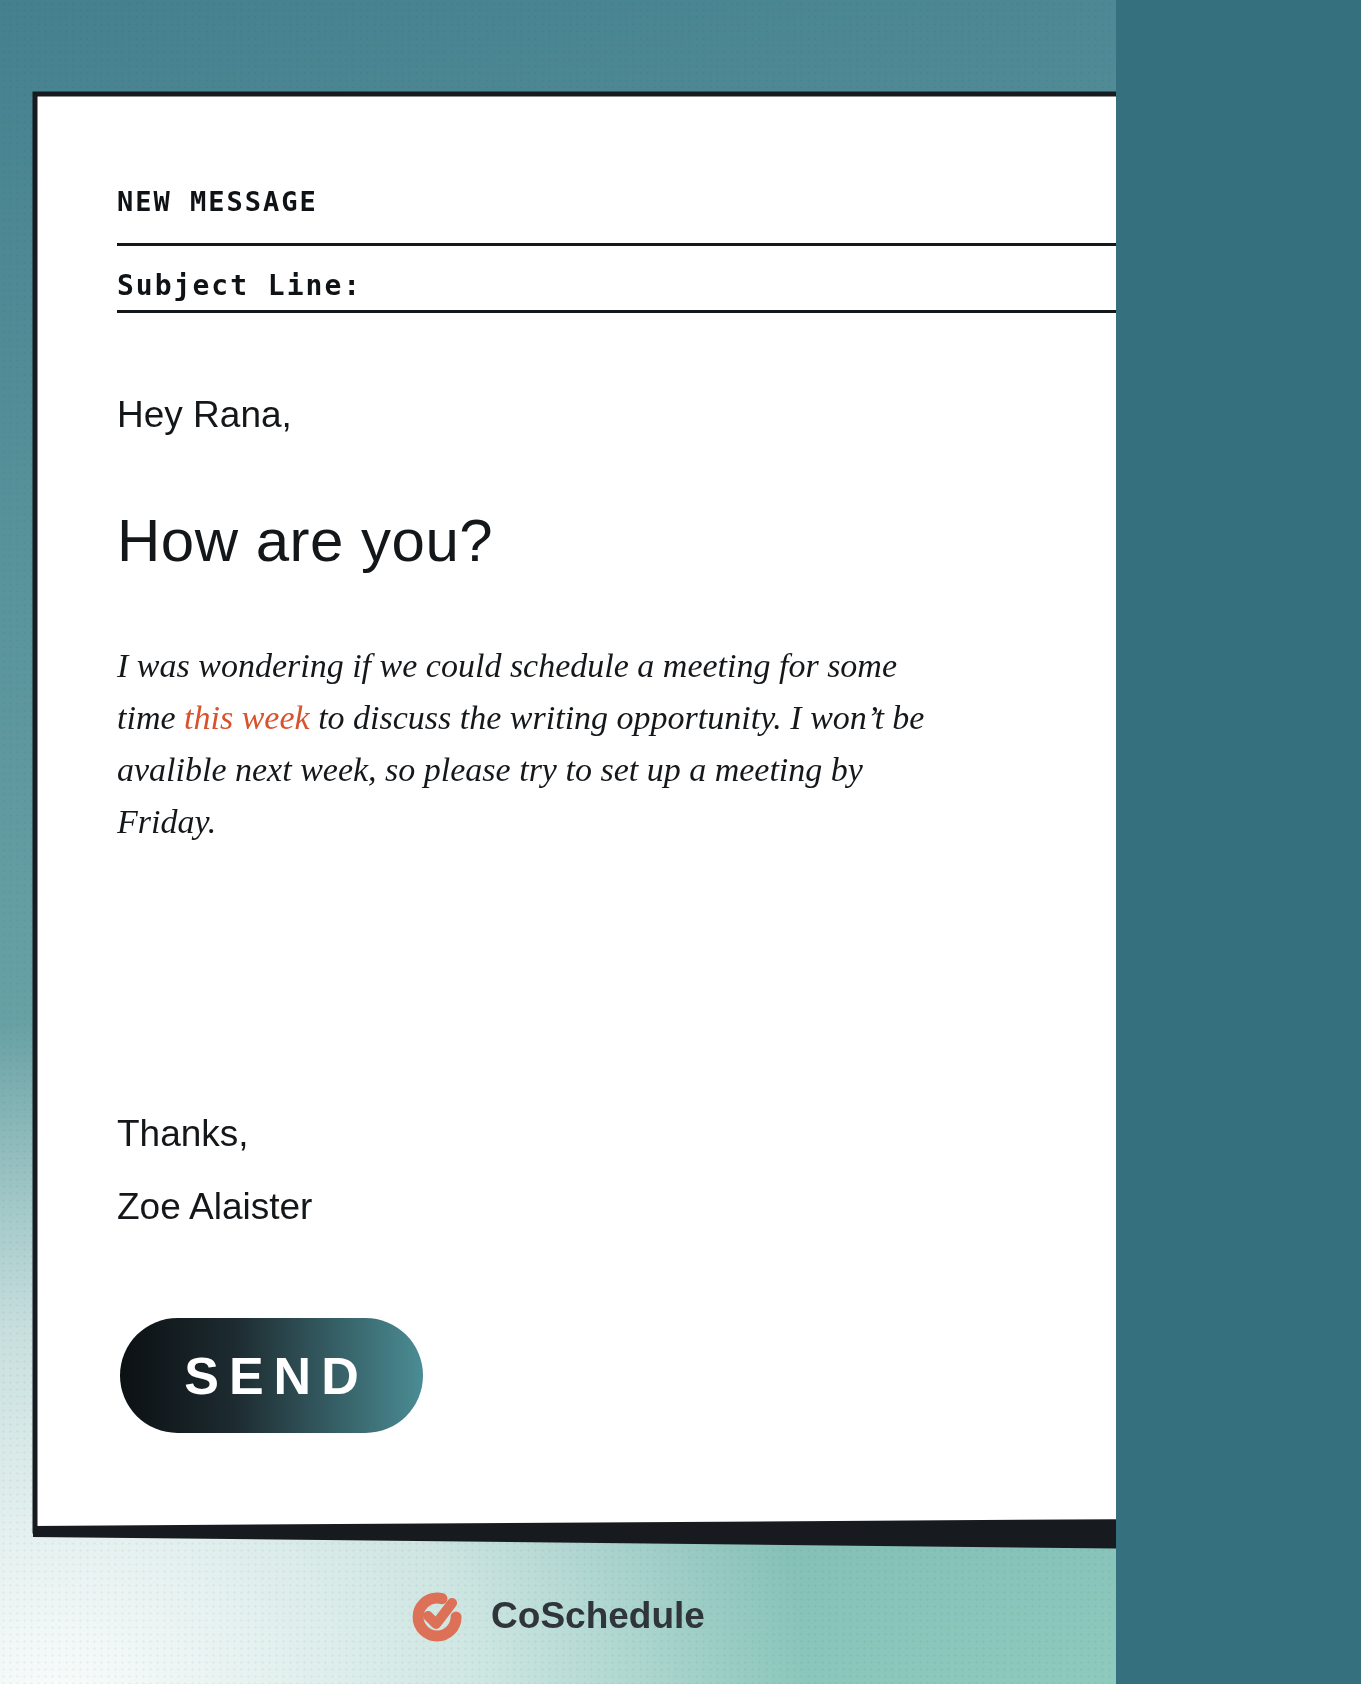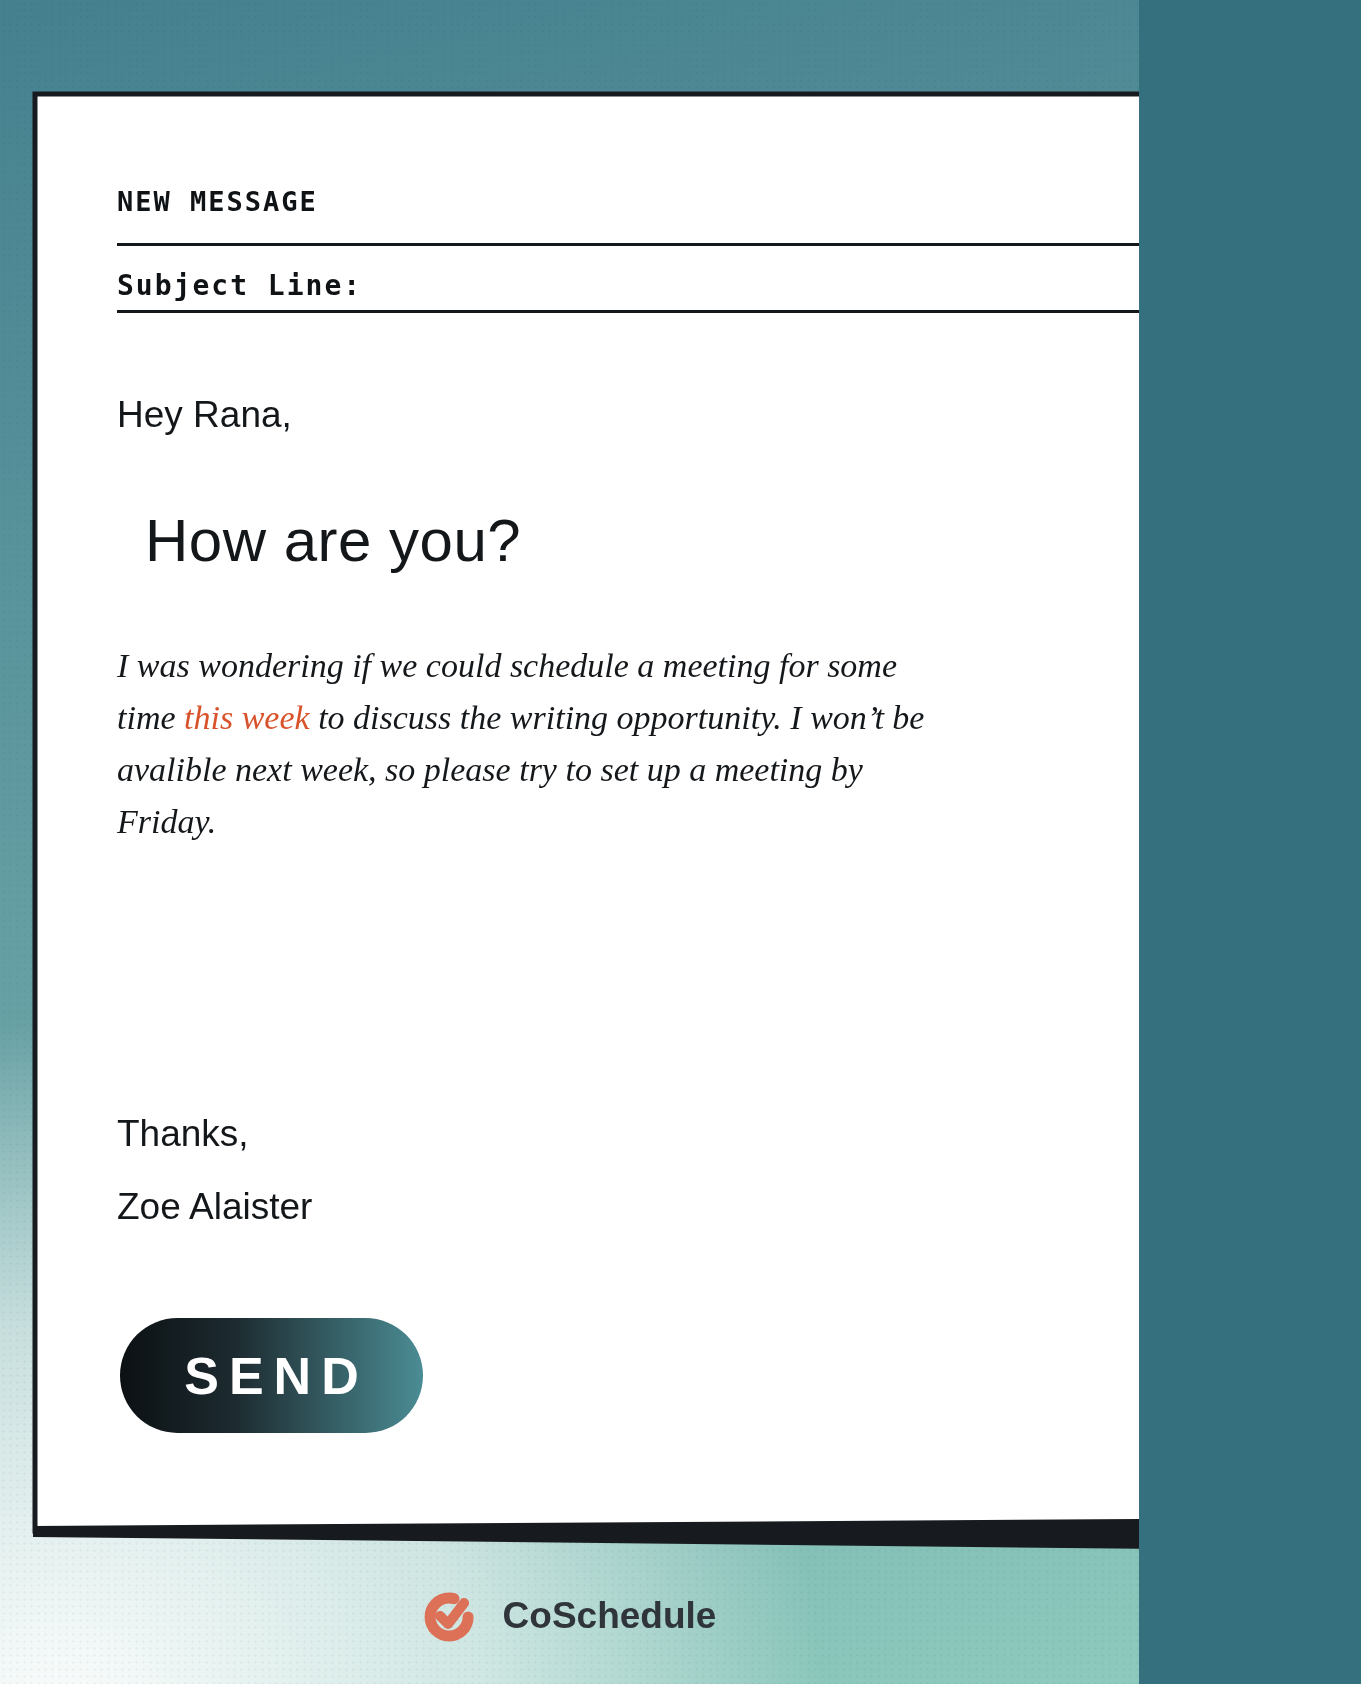--- a/index.html
+++ b/index.html
@@ -2,40 +2,39 @@
 <html><head>
 <meta charset="utf-8">
 <style>
   html,body{margin:0;padding:0;background:#35707f;}
   .canvas{
     position:relative;width:1116px;height:1684px;overflow:hidden;
     background:
       radial-gradient(90% 55% at 5% 102%, rgba(255,255,255,0.97) 0%, rgba(255,255,255,0.60) 42%, rgba(255,255,255,0) 75%),
       linear-gradient(168deg,#45808f 0%,#69a2a5 55%,#8ecabd 100%);
     font-family:"Liberation Sans",sans-serif;
-    padding-left:23px;
   }
   .canvas::after{
     content:"";position:absolute;inset:0;pointer-events:none;
     background-image:radial-gradient(rgba(10,60,70,0.05) 1.2px, transparent 1.3px);
     background-size:7px 7px;
   }
   .abs{position:absolute;}
   svg.sheet{position:absolute;left:0;top:0;z-index:1;}
   .content{position:absolute;inset:0;z-index:2;}
   .pixel{font-family:"DejaVu Sans Mono",monospace;font-weight:700;color:#101316;}
   .hdr-title{left:117px;top:186px;font-size:27px;letter-spacing:2px;}
   .rule{height:3px;background:#15181b;left:117px;width:1117px;}
   .rule1{top:243px;}
   .rule2{top:310px;}
   .subject-label{left:117px;top:252px;font-size:28px;letter-spacing:2px;}
   .subject-row{left:117px;top:248px;width:1117px;height:62px;cursor:text;}
   .txt{color:#14171a;}
   .greeting{left:117px;top:394px;font-size:37px;}
-  .heading{left:117px;top:506px;font-size:60px;letter-spacing:0.5px;font-weight:500;margin-left:28px;}
+  .heading{left:117px;top:506px;font-size:60px;letter-spacing:0.5px;font-weight:500;}
   .para{left:117px;top:640px;width:1150px;font-family:cursive;font-size:34px;line-height:52px;color:#15181b;}
   .para .line{white-space:nowrap;font-style:italic;}
   .hl{color:#d8522b;}
   .closing{left:117px;top:975px;font-size:37px;}
   .signoff{left:117px;top:1113px;font-size:37px;}
   .signature{left:117px;top:1186px;font-size:37px;}
   .send-btn{
     left:120px;top:1318px;width:303px;height:115px;border:none;border-radius:60px;
     background:linear-gradient(90deg,#0b1013 0%,#1d2b30 38%,#4b8c94 100%);
     display:flex;align-items:center;justify-content:center;cursor:pointer;

